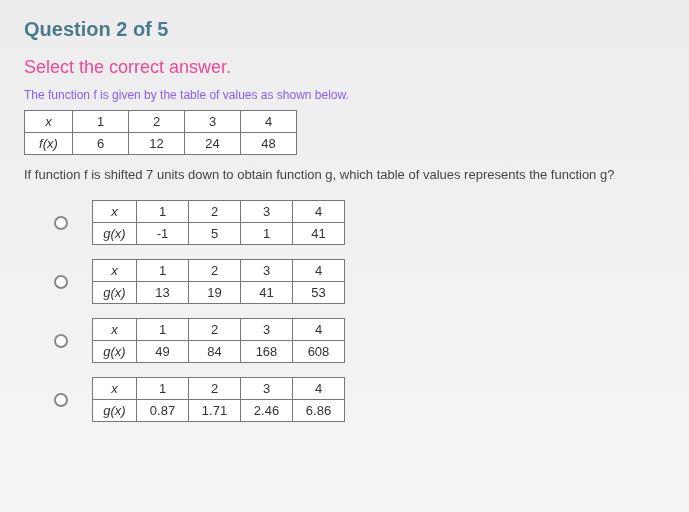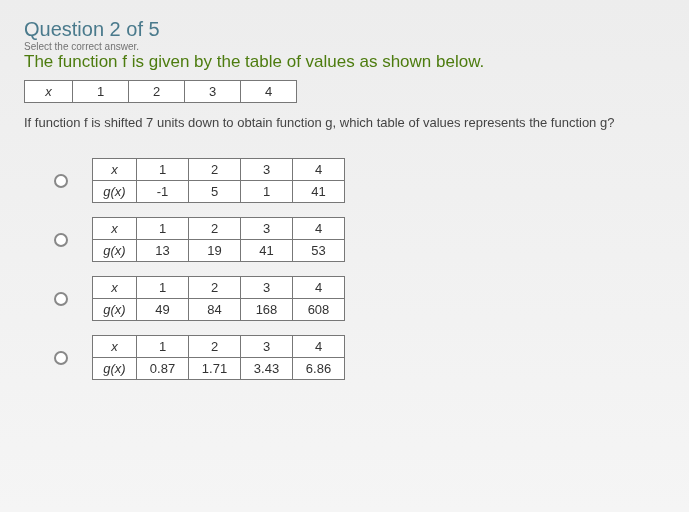--- a/index.html
+++ b/index.html
@@ -9,30 +9,31 @@
       background: linear-gradient(to bottom, #ededed 0%, #f5f5f5 100%);
       width: 689px;
       height: 512px;
       padding: 18px 24px;
       color: #333;
       position: relative;
     }
     .question-title {
       color: #4a7a8c;
       font-size: 20px;
-      font-weight: 400;
-      margin-bottom: 0;
+      font-weight: 700;
+      margin-bottom: 16px;
     }
     .instruction {
-      font-size: 10px;
-      color: #737373;
+      font-size: 18px;
+      color: #ec4899;
+      margin-bottom: 10px;
     }
     .prompt {
-      font-size: 17px;
-      color: #4d7c0f;
+      font-size: 12px;
+      color: #8b5cf6;
       margin-bottom: 8px;
     }
     .main-table-wrap {
       margin-bottom: 12px;
     }
     table.data-table {
       border-collapse: collapse;
       background: #fff;
     }
     table.data-table td {
@@ -43,21 +44,21 @@
       min-width: 56px;
       height: 22px;
     }
     table.data-table td.label {
       font-style: italic;
       min-width: 48px;
     }
     .question-text {
       font-size: 13px;
       color: #444;
-      margin-bottom: 28px;
+      margin-bottom: 18px;
     }
     .options {
       padding-left: 30px;
     }
     .option-row {
       display: flex;
       align-items: center;
       gap: 24px;
       margin-bottom: 14px;
     }
@@ -89,20 +90,27 @@
 <div class="main-table-wrap">
   <table class="data-table">
     <tbody>
         <tr>
       <td class="label">x</td>
       <td>1</td>
       <td>2</td>
       <td>3</td>
       <td>4</td>
     </tr>
+    <tr>
+      <td class="label">f(x)</td>
+      <td>6</td>
+      <td>12</td>
+      <td>24</td>
+      <td>48</td>
+    </tr>
   </tbody>
     </table>
 </div>
 
 <div class="question-text">If function f is shifted 7 units down to obtain function g, which table of values represents the function g?</div>
 
 <div class="options">
 
   <div class="option-row">
     <div class="radio"></div>
@@ -185,21 +193,21 @@
           <td class="label">x</td>
           <td>1</td>
           <td>2</td>
           <td>3</td>
           <td>4</td>
         </tr>
         <tr>
           <td class="label">g(x)</td>
           <td>0.87</td>
           <td>1.71</td>
-          <td>3.43</td>
+          <td>2.46</td>
           <td>6.86</td>
         </tr>
       </tbody>
         </table>
     </div>
   </div>
 
 </div>
 
 </body></html>

